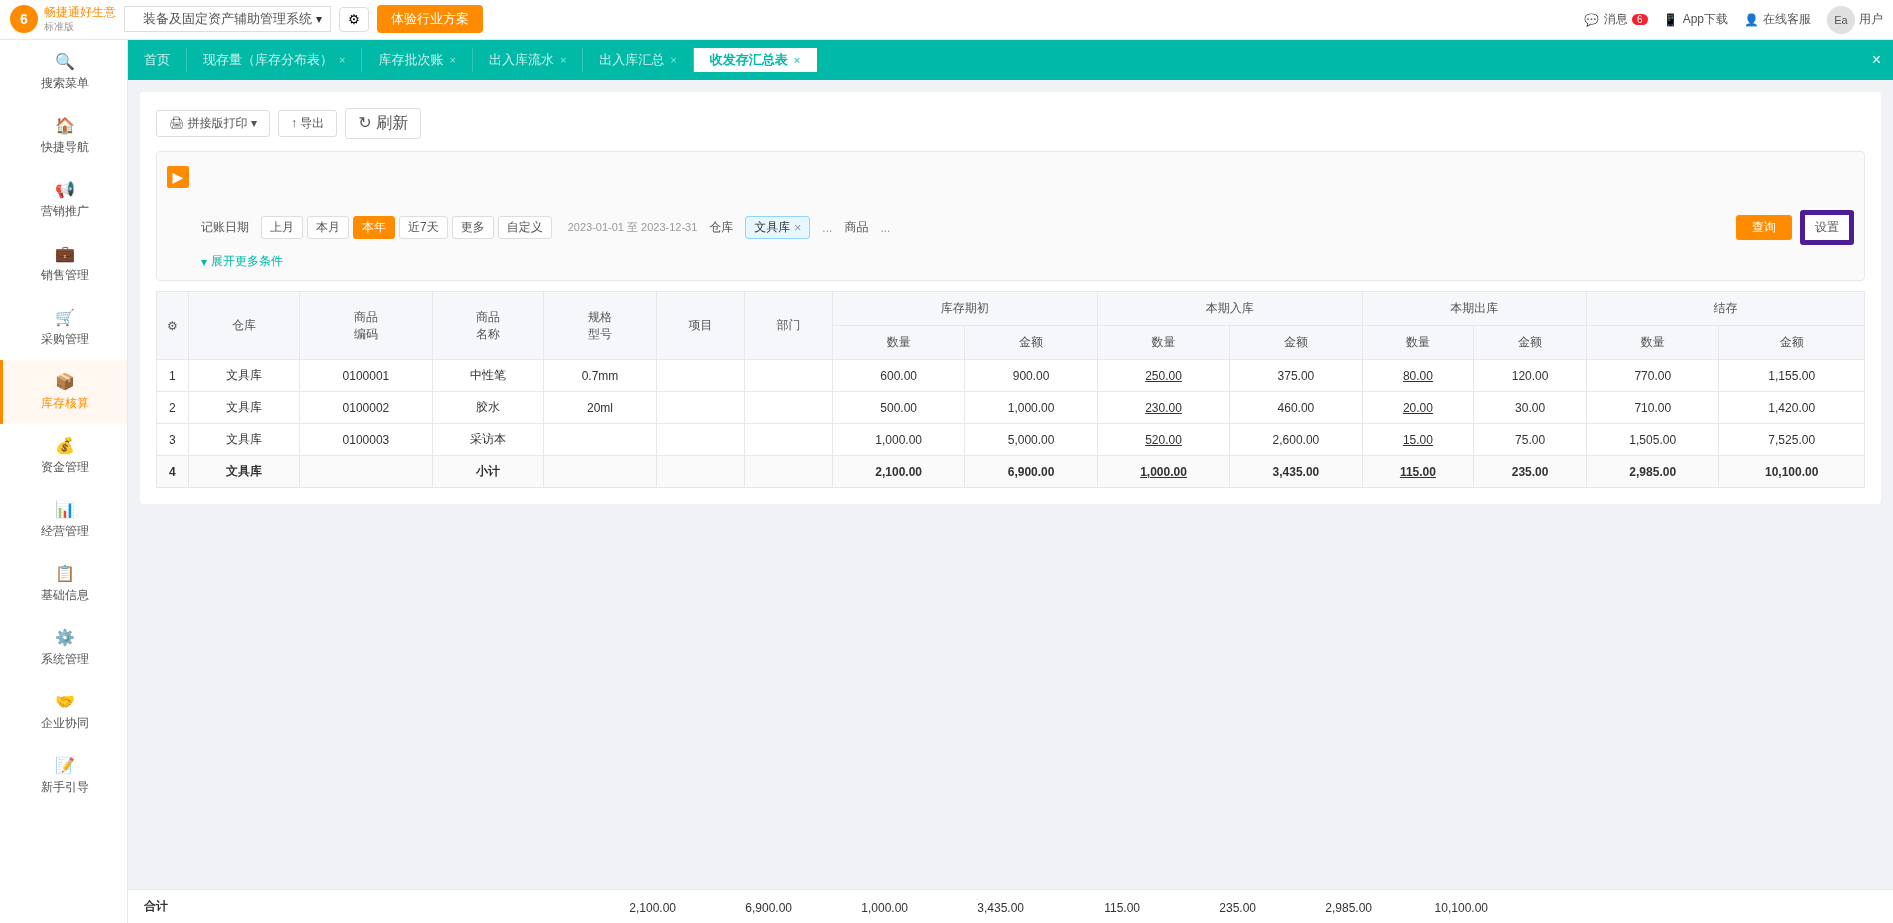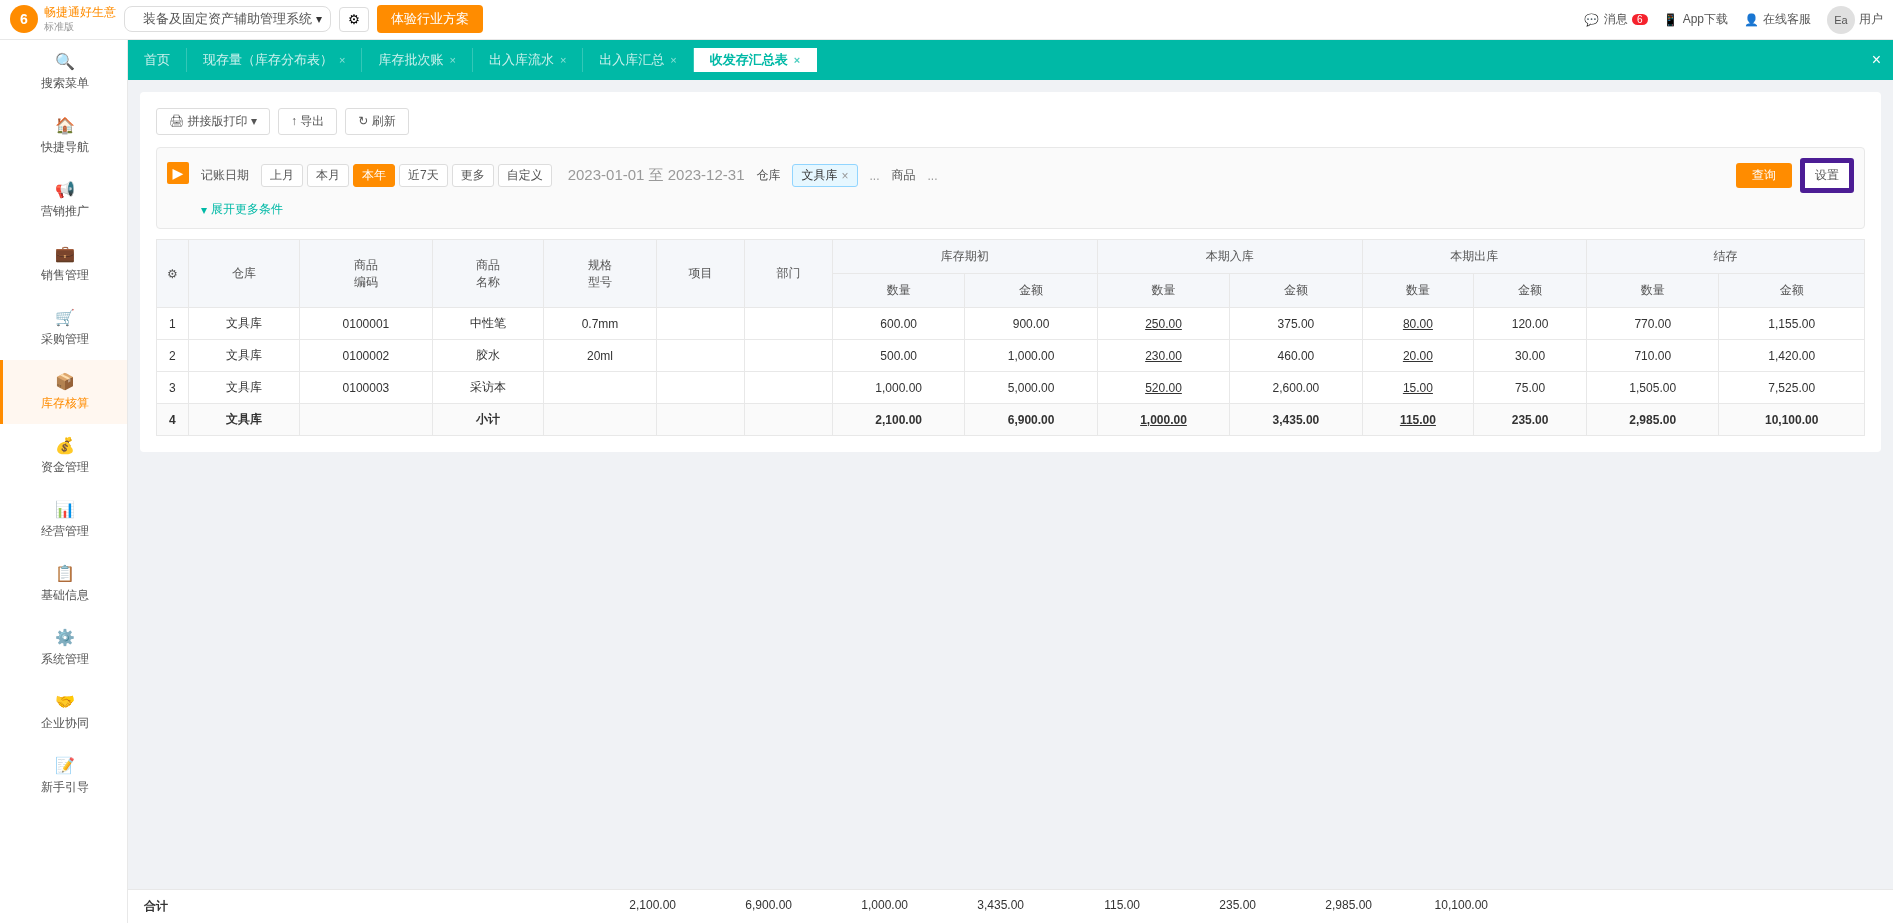--- a/index.html
+++ b/index.html
@@ -6,21 +6,21 @@
     body { font-family: 'Microsoft YaHei', Arial, sans-serif; font-size: 12px; background: #f5f5f5; color: #333; width: 1893px; min-height: 923px; overflow-x: hidden; }
 
     
     .top-bar { height: 40px; background: #fff; display: flex; align-items: center; border-bottom: 1px solid #e8e8e8; padding: 0 10px; justify-content: space-between; }
     .top-bar-left { display: flex; align-items: center; gap: 8px; }
     .logo-area { display: flex; align-items: center; gap: 6px; }
     .logo-icon { width: 28px; height: 28px; background: #ff8c00; border-radius: 50%; display: flex; align-items: center; justify-content: center; color: #fff; font-weight: bold; font-size: 14px; }
     .logo-text { font-size: 12px; color: #ff8c00; line-height: 1.2; }
     .logo-sub { font-size: 10px; color: #999; }
     .system-name { font-size: 13px; color: #555; margin-left: 10px; }
-    .system-selector { display: flex; align-items: center; gap: 4px; border: 1px solid #ddd; border-radius: 8px; padding: 3px 8px; cursor: pointer; }
+    .system-selector { display: flex; align-items: center; gap: 4px; border: 1px solid #ddd; border-radius: 0; padding: 3px 8px; cursor: pointer; }
     .top-bar-right { display: flex; align-items: center; gap: 16px; }
     .top-action { display: flex; align-items: center; gap: 4px; cursor: pointer; color: #555; font-size: 12px; }
     .badge { background: #f5222d; color: #fff; border-radius: 10px; padding: 0 4px; font-size: 10px; min-width: 16px; text-align: center; }
     .trial-btn { background: #ff8c00; color: #fff; border: none; border-radius: 4px; padding: 5px 14px; cursor: pointer; font-size: 13px; }
     .gear-btn { background: none; border: 1px solid #ddd; border-radius: 4px; padding: 4px 8px; cursor: pointer; }
 
     
     .main-layout { display: flex; height: calc(923px - 40px); }
 
     
@@ -40,49 +40,49 @@
     .tab-bar-close { margin-left: auto; padding: 0 12px; color: #fff; cursor: pointer; font-size: 16px; }
 
     
     .page-content { flex: 1; background: #f0f2f5; padding: 12px; overflow: auto; }
     .page-card { background: #fff; border-radius: 4px; padding: 16px; }
     .page-title { font-size: 15px; font-weight: bold; color: #333; margin-bottom: 14px; border-bottom: 1px solid #f0f0f0; padding-bottom: 10px; }
 
     
     .filter-area { display: flex; align-items: flex-start; gap: 12px; margin-bottom: 10px; padding: 10px; background: #fafafa; border: 1px solid #e8e8e8; border-radius: 4px; }
     .filter-toggle { background: #ff8c00; color: #fff; border: none; width: 22px; height: 22px; cursor: pointer; border-radius: 2px; font-size: 14px; display: flex; align-items: center; justify-content: center; flex-shrink: 0; margin-top: 4px; }
-    .filter-body { flex: 1; }
+    .filter-body { flex: 1; margin-top: 48px; }
     .filter-row { display: flex; align-items: center; gap: 12px; flex-wrap: wrap; margin-bottom: 8px; }
     .filter-label { color: #555; font-size: 12px; }
     .date-btns { display: flex; align-items: center; gap: 4px; }
     .date-btn { border: 1px solid #ddd; background: #fff; padding: 2px 8px; border-radius: 3px; cursor: pointer; font-size: 12px; color: #555; }
     .date-btn.active { background: #ff8c00; color: #fff; border-color: #ff8c00; }
-    .date-range { font-size: 15px; color: #999; margin-left: 4px; }
+    .date-range { font-size: 11px; color: #999; margin-left: 4px; }
     .filter-tag { display: flex; align-items: center; gap: 4px; background: #e6f7ff; border: 1px solid #91d5ff; border-radius: 3px; padding: 2px 8px; font-size: 12px; }
     .filter-tag-close { cursor: pointer; color: #999; }
     .filter-more { color: #999; cursor: pointer; font-size: 12px; }
     .warehouse-label { color: #555; }
     .goods-label { color: #555; }
     .expand-btn { display: flex; align-items: center; gap: 4px; color: #00b9a6; cursor: pointer; font-size: 12px; margin-top: 4px; }
     .btn-print { border: 1px solid #ddd; background: #fff; padding: 4px 12px; border-radius: 3px; cursor: pointer; color: #555; font-size: 12px; }
     .btn-export { border: 1px solid #ddd; background: #fff; padding: 4px 12px; border-radius: 3px; cursor: pointer; color: #555; font-size: 12px; }
-    .btn-refresh { border: 1px solid #ddd; background: #fff; padding: 4px 12px; border-radius: 3px; cursor: pointer; color: #555; font-size: 12px; }
+    .btn-refresh { border: 1px solid #ddd; background: #fff; padding: 4px 12px; border-radius: 3px; cursor: pointer; color: #555; font-size: 16px; }
     .btn-query { background: #ff8c00; color: #fff; border: none; padding: 4px 16px; border-radius: 3px; cursor: pointer; font-size: 12px; }
     .btn-settings { border: 5px solid #4c1d95; background: #fff; padding: 4px 10px; border-radius: 3px; cursor: pointer; color: #555; font-size: 12px; }
 
     
     .data-table { width: 100%; border-collapse: collapse; font-size: 12px; }
     .data-table th { background: #f5f7fa; border: 1px solid #e8e8e8; padding: 8px 10px; text-align: center; color: #555; font-weight: normal; }
     .data-table td { border: 1px solid #e8e8e8; padding: 7px 10px; text-align: center; color: #333; }
     .data-table .subtotal td { font-weight: bold; background: #fafafa; }
     .underline { text-decoration: underline; cursor: pointer; color: #333; text-align: right; }
     .th-group { text-align: center; border: 1px solid #e8e8e8; background: #f5f7fa; }
 
     
-    .bottom-total { background: #fff; border-top: 1px solid #e8e8e8; padding: 8px 16px; display: flex; align-items: flex-start; gap: 36px; font-size: 12px; }
+    .bottom-total { background: #fff; border-top: 1px solid #e8e8e8; padding: 8px 16px; display: flex; align-items: flex-end; gap: 36px; font-size: 12px; }
 
     .user-avatar { width: 28px; height: 28px; background: #e0e0e0; border-radius: 50%; display: flex; align-items: center; justify-content: center; font-size: 11px; color: #555; }
   </style>
 </head>
 <body>
 
 <div class="top-bar">
   <div class="top-bar-left">
     <div class="logo-area">
       <div class="logo-icon">6</div>

